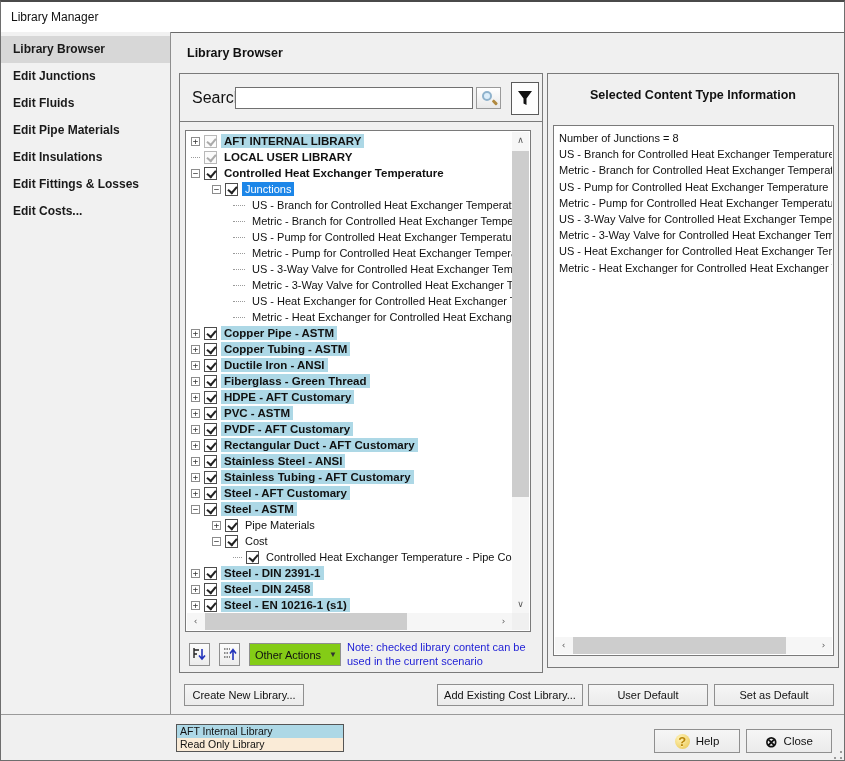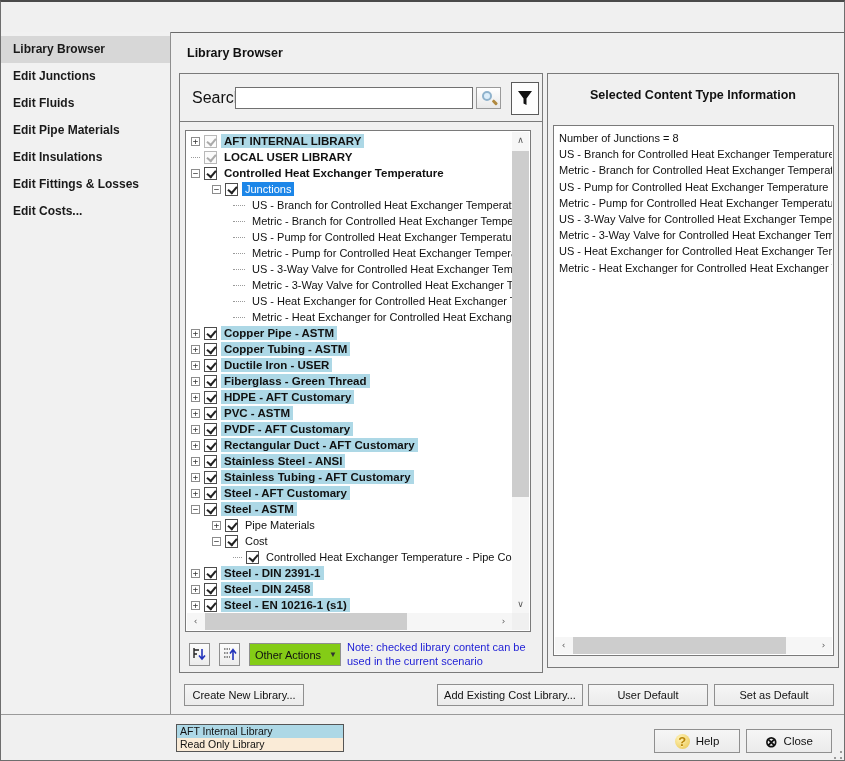--- a/index.html
+++ b/index.html
@@ -116,20 +116,23 @@
           background:
             radial-gradient(circle at 8px 2px, #9a9a9a 1px, transparent 1.2px),
             radial-gradient(circle at 8px 8px, #9a9a9a 1px, transparent 1.2px),
             radial-gradient(circle at 2px 8px, #9a9a9a 1px, transparent 1.2px); }
 </style>
 </head>
 <body>
 
 <div class="window">
 
+  <div class="titlebar">
+    <span class="title">Library Manager</span>
+  </div>
 
   <div class="sidebar">
       <div class="sb-item sel">Library Browser</div>
       <div class="sb-item">Edit Junctions</div>
       <div class="sb-item">Edit Fluids</div>
       <div class="sb-item">Edit Pipe Materials</div>
       <div class="sb-item">Edit Insulations</div>
       <div class="sb-item">Edit Fittings &amp; Losses</div>
       <div class="sb-item">Edit Costs...</div>
     </div>
@@ -227,21 +230,21 @@
             <div class="trow">
               <span class="t-spacer" style="width: 4px;"></span>
               <span class="exp">+</span>
               <span class="cb"></span>
               <span class="tlabel b hl-int">Copper Tubing - ASTM</span>
             </div>
             <div class="trow">
               <span class="t-spacer" style="width: 4px;"></span>
               <span class="exp">+</span>
               <span class="cb"></span>
-              <span class="tlabel b hl-int">Ductile Iron - USER</span>
+              <span class="tlabel b hl-int">Ductile Iron - ANSI</span>
             </div>
             <div class="trow">
               <span class="t-spacer" style="width: 4px;"></span>
               <span class="exp">+</span>
               <span class="cb"></span>
               <span class="tlabel b hl-int">Fiberglass - Green Thread</span>
             </div>
             <div class="trow">
               <span class="t-spacer" style="width: 4px;"></span>
               <span class="exp">+</span>

